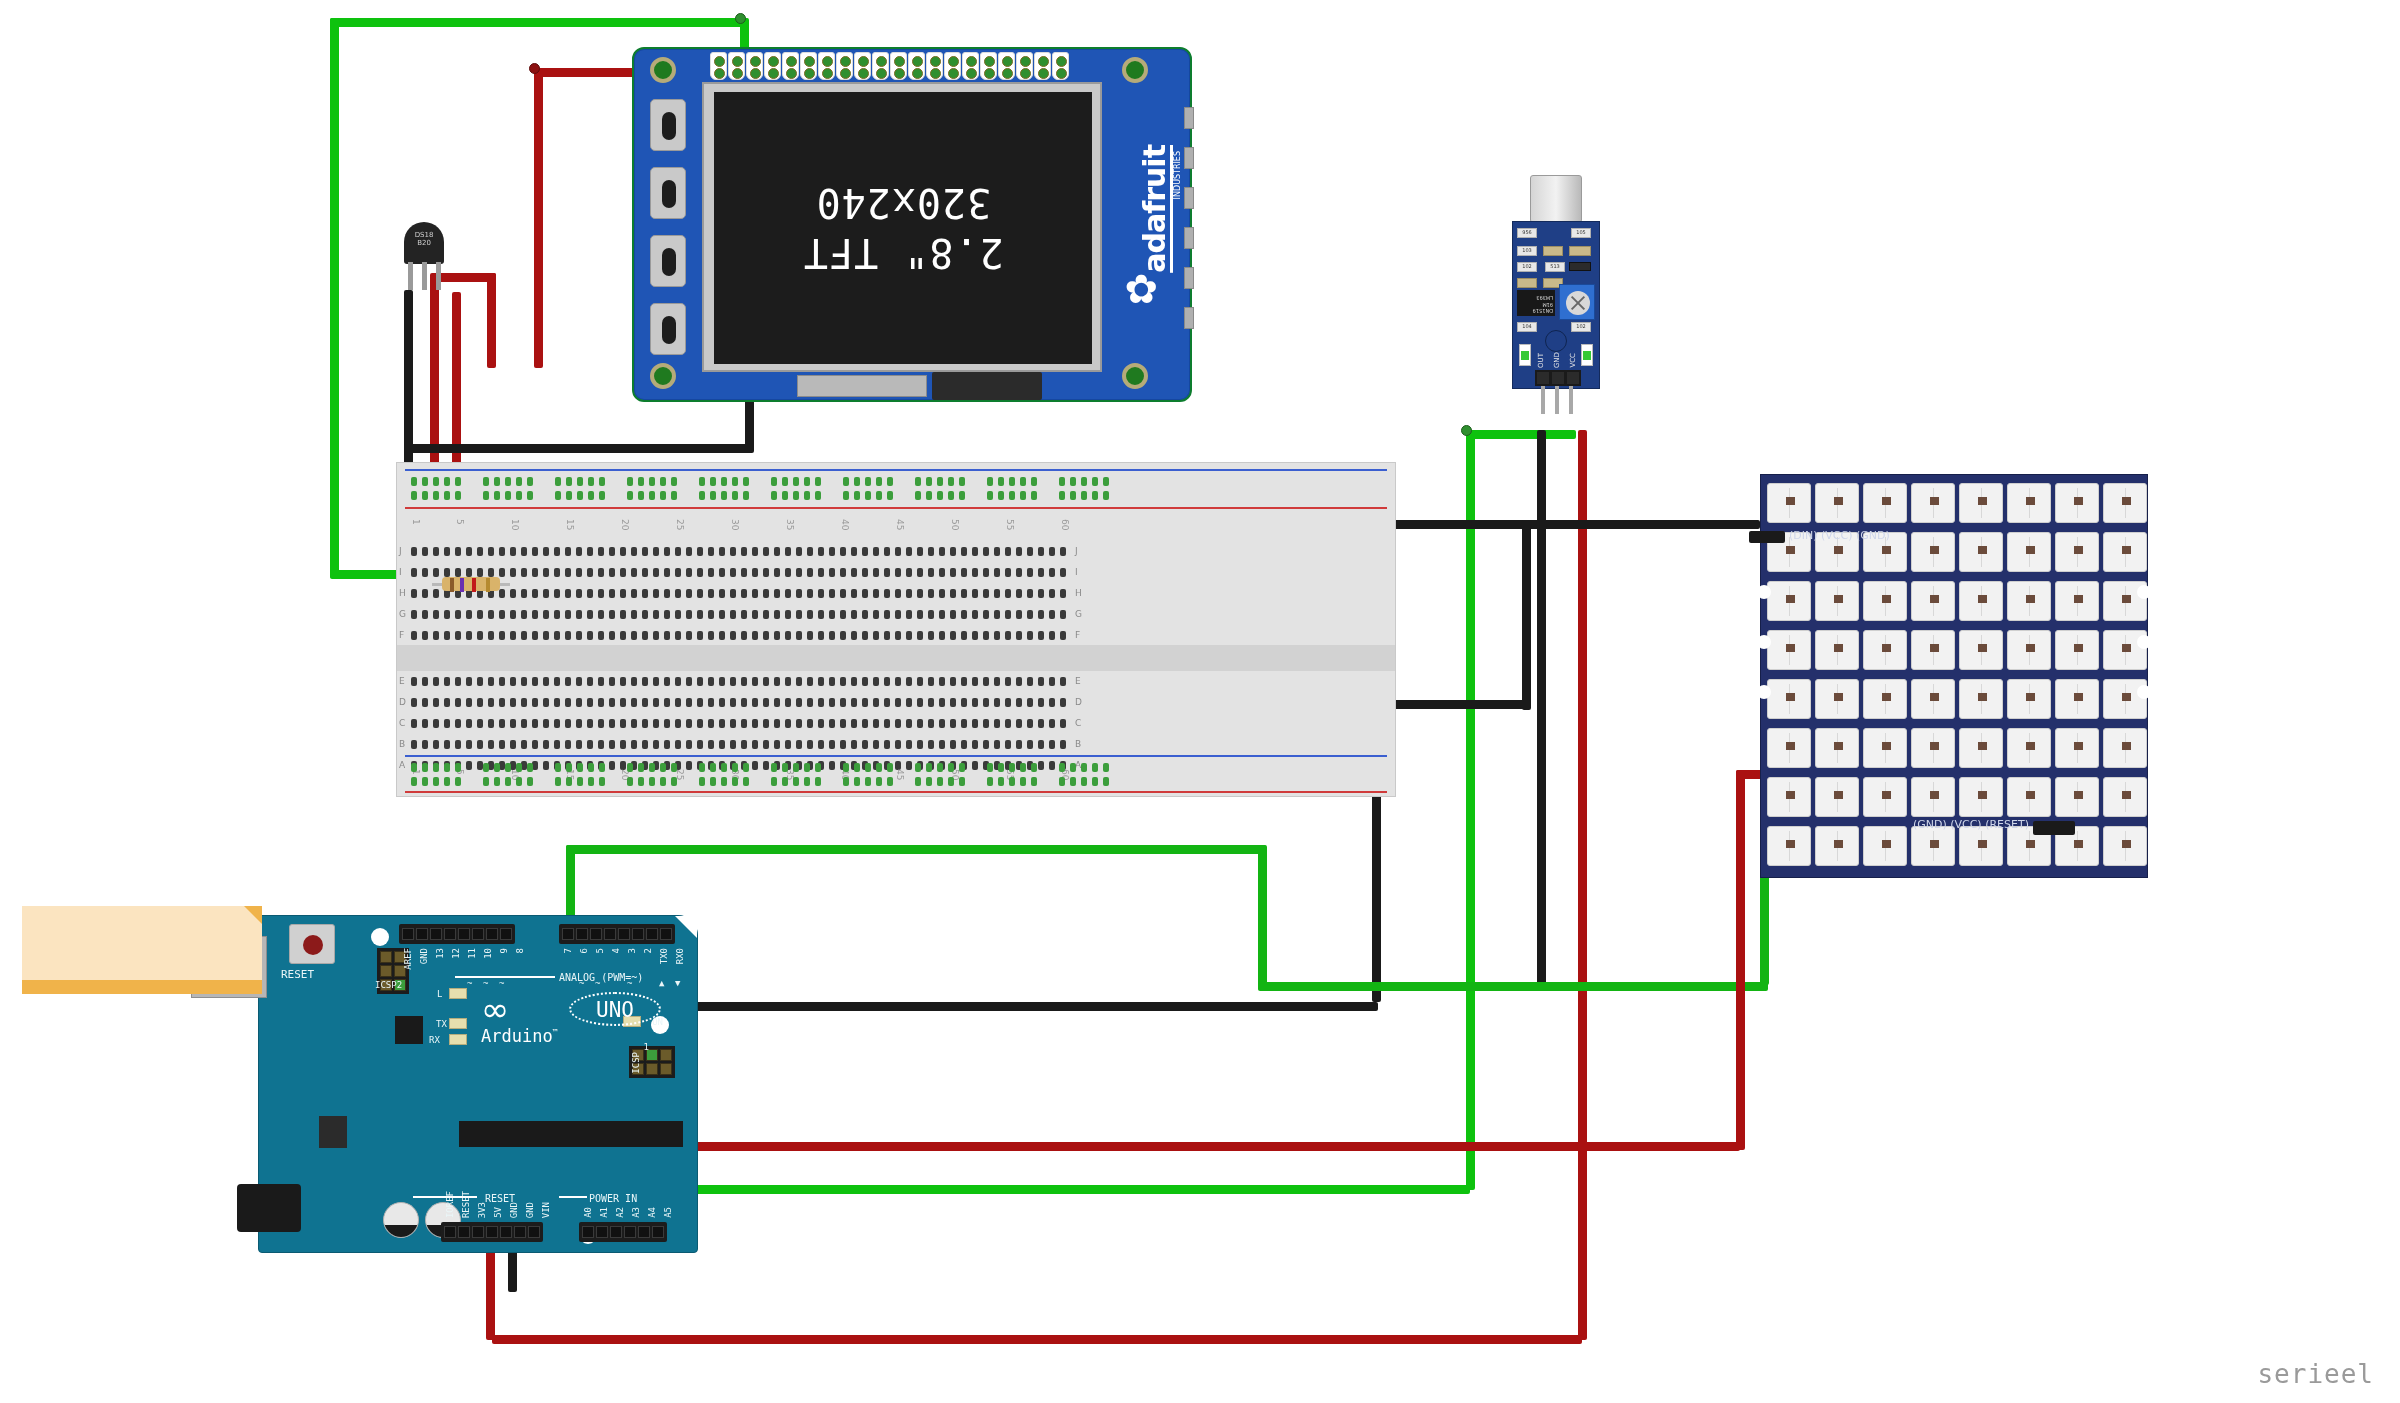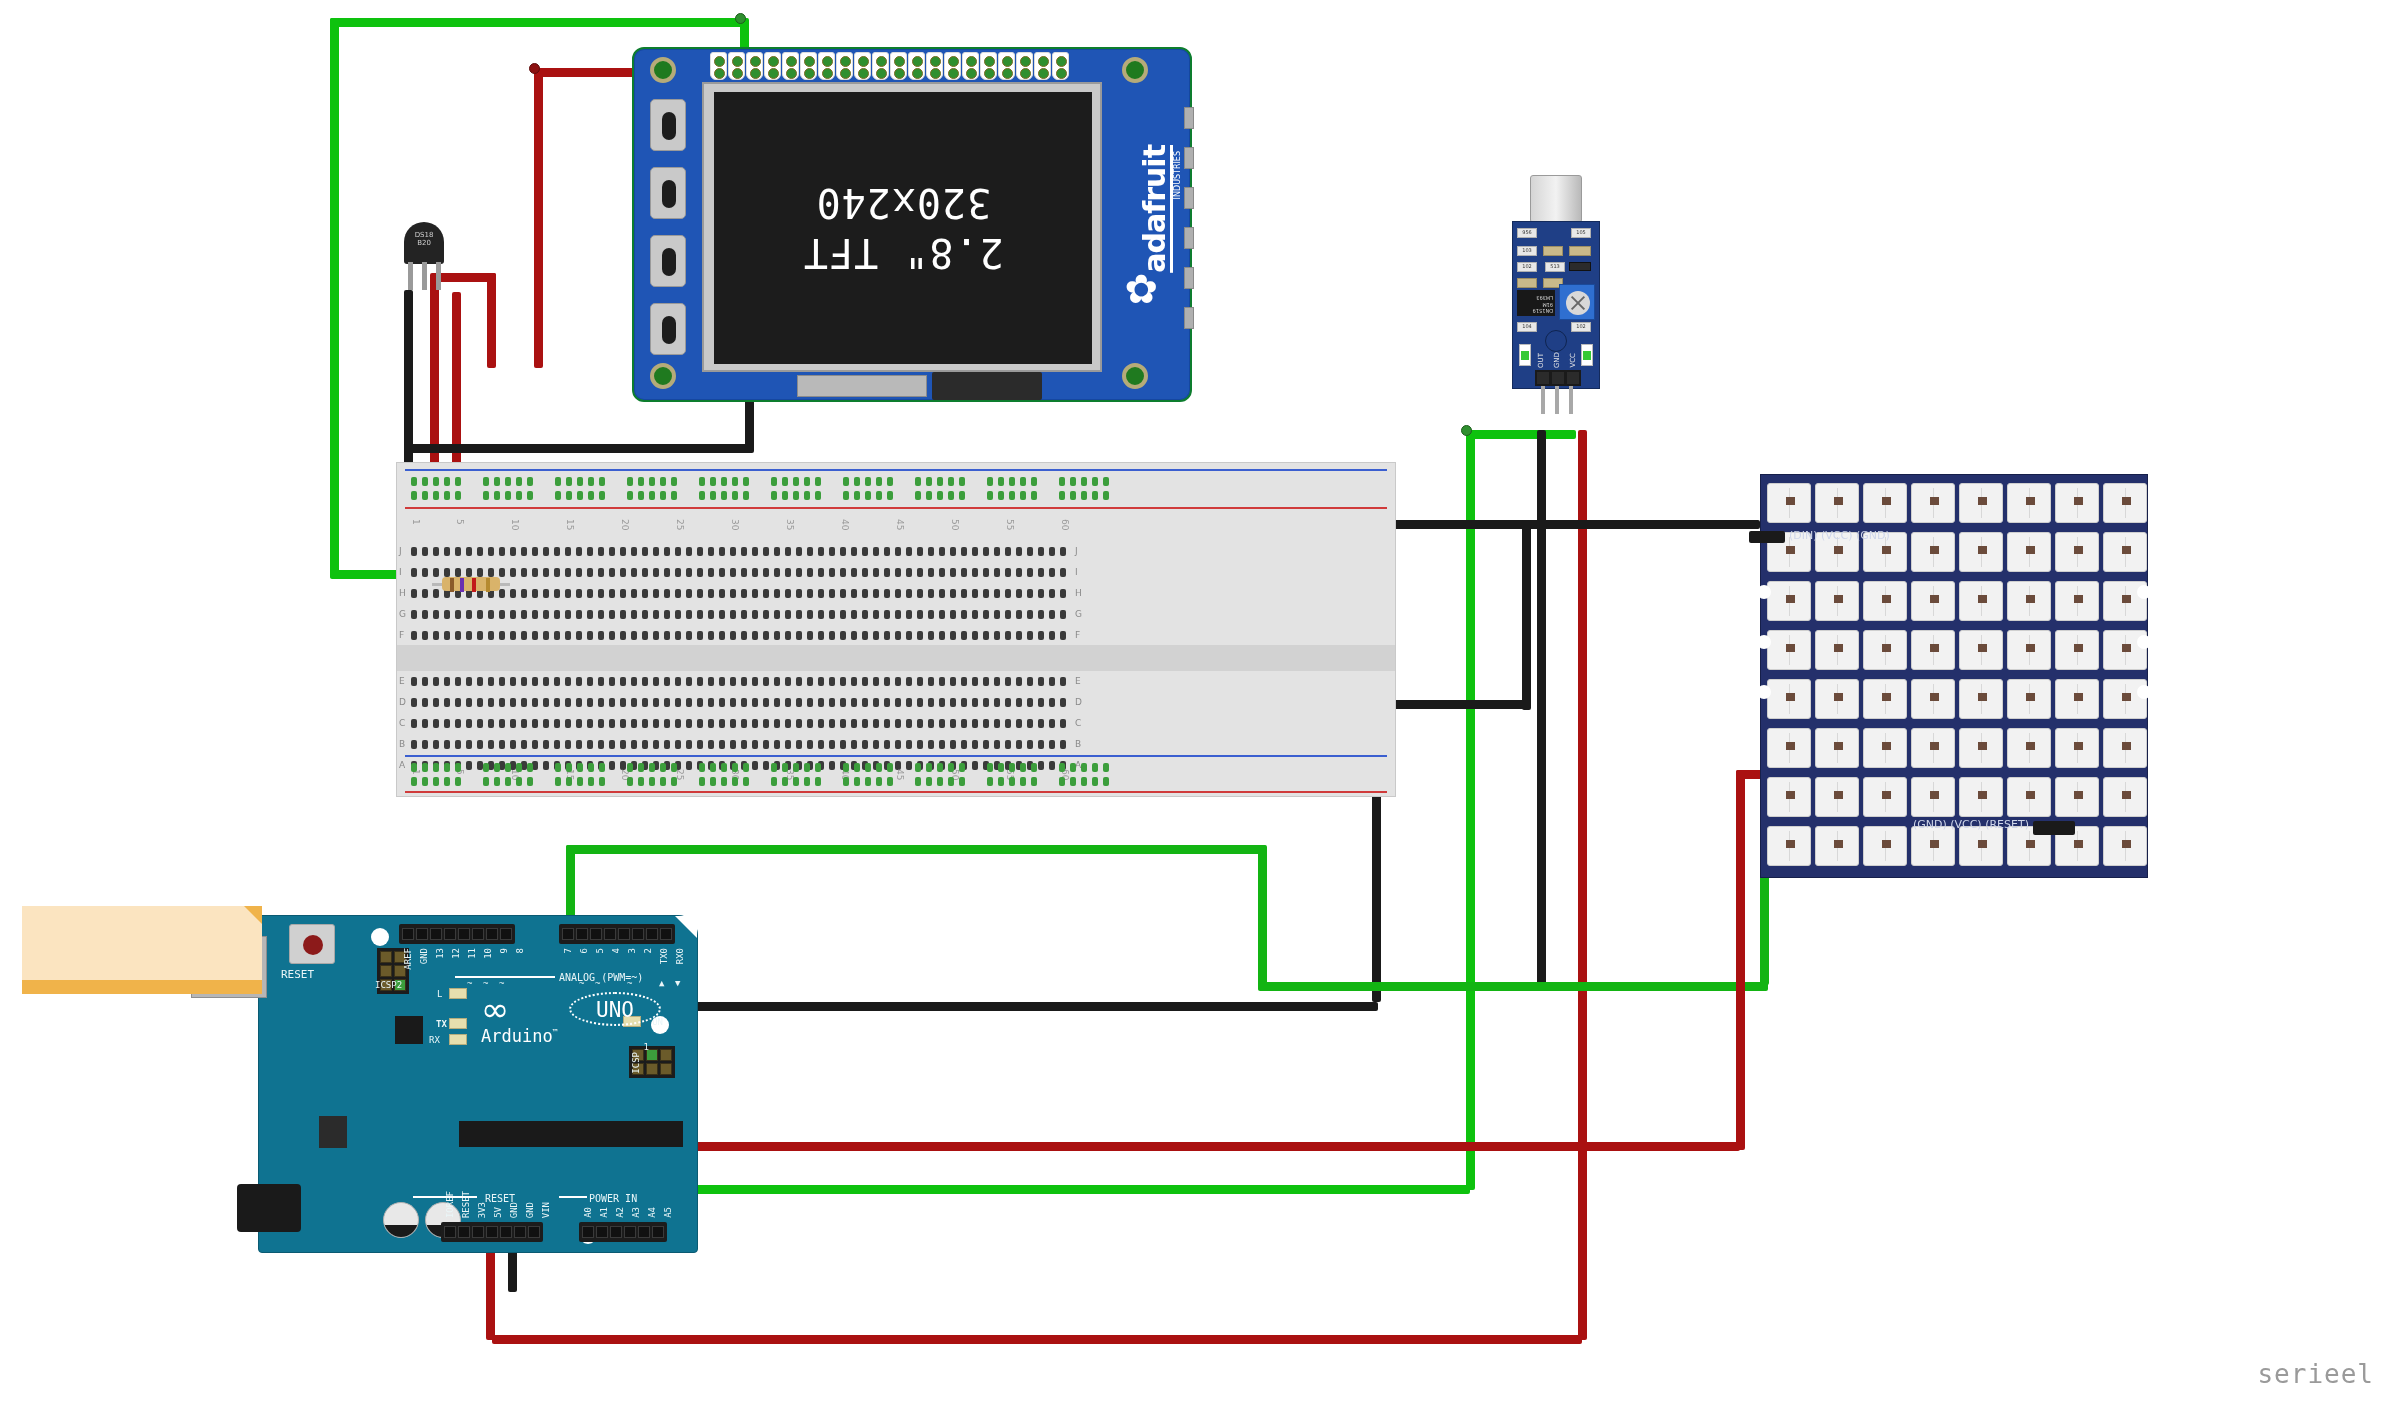--- a/index.html
+++ b/index.html
@@ -1583,21 +1583,21 @@
         <div class="lbl" style="left: 400px; top: 62px; font-size: 9px;">▲</div>
         <div class="lbl vert" style="left: 416px; top: 32px; font-size: 9px;">RX0</div>
         <div class="lbl" style="left: 416px; top: 62px; font-size: 9px;">▼</div>
       </div>
     <div class="lbl" style="left:300px; top:56px; font-size:10px;">ANALOG  (PWM=~)</div>
     <div class="whiteline" style="left:196px; top:60px; width:100px;"></div>
 
     <div class="led-s" style="left:190px; top:72px;"></div>
     <div class="lbl" style="left:178px; top:73px;">L</div>
     <div class="led-s" style="left:190px; top:102px;"></div>
-    <div class="lbl" style="left:177px; top:103px;font-weight:bold;">TX</div>
+    <div class="lbl" style="left:177px; top:103px;">TX</div>
     <div class="led-s" style="left:190px; top:118px;"></div>
     <div class="lbl" style="left:170px; top:119px;">RX</div>
     <div class="led-s" style="right:56px; top:100px;"></div>
     <div class="lbl" style="right:34px; top:101px;">ON</div>
 
     <div class="chip" style="left:136px; top:100px; width:28px; height:28px;"></div>
     <div class="reg" style="left:60px; top:200px; width:28px; height:32px;"></div>
     <div class="chip" style="left:200px; top:205px; width:224px; height:26px;"></div>
 
     <div class="inf" style="left:222px; top:76px;">∞</div>

